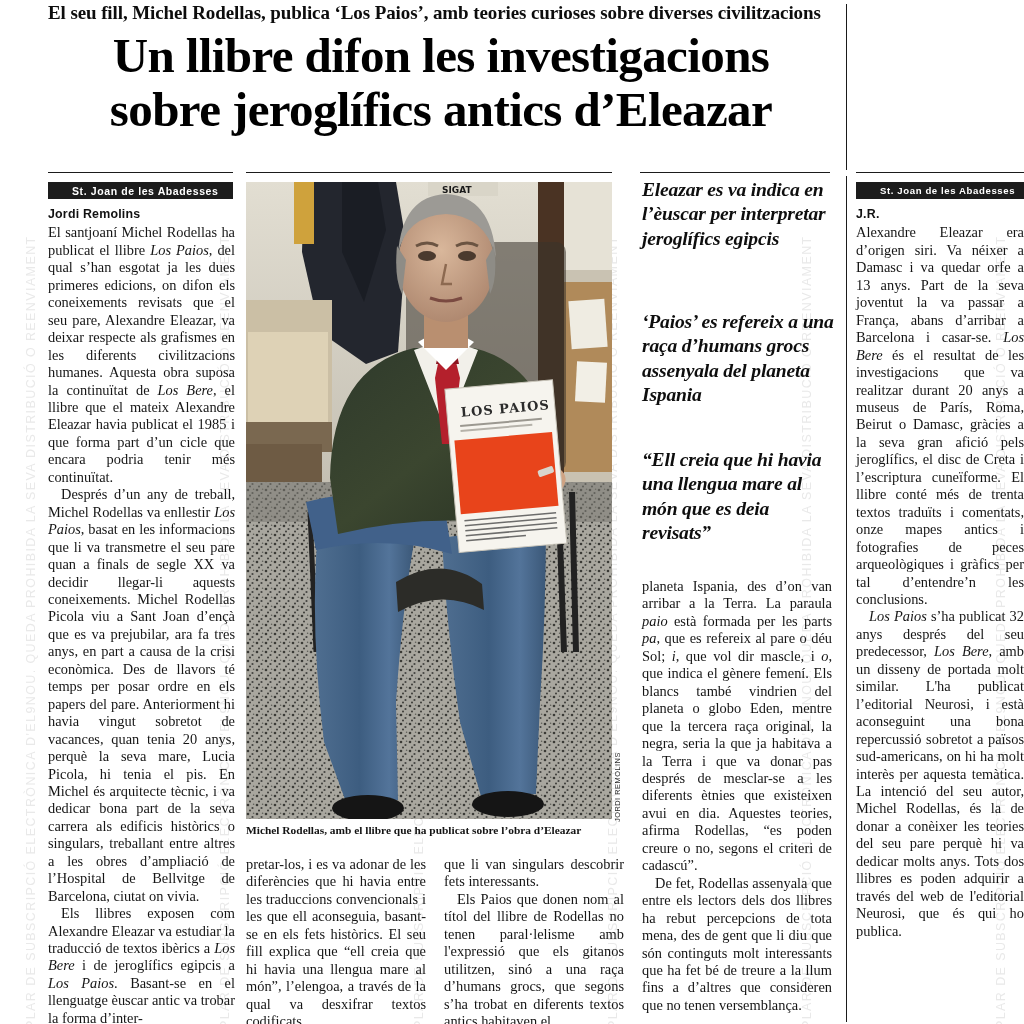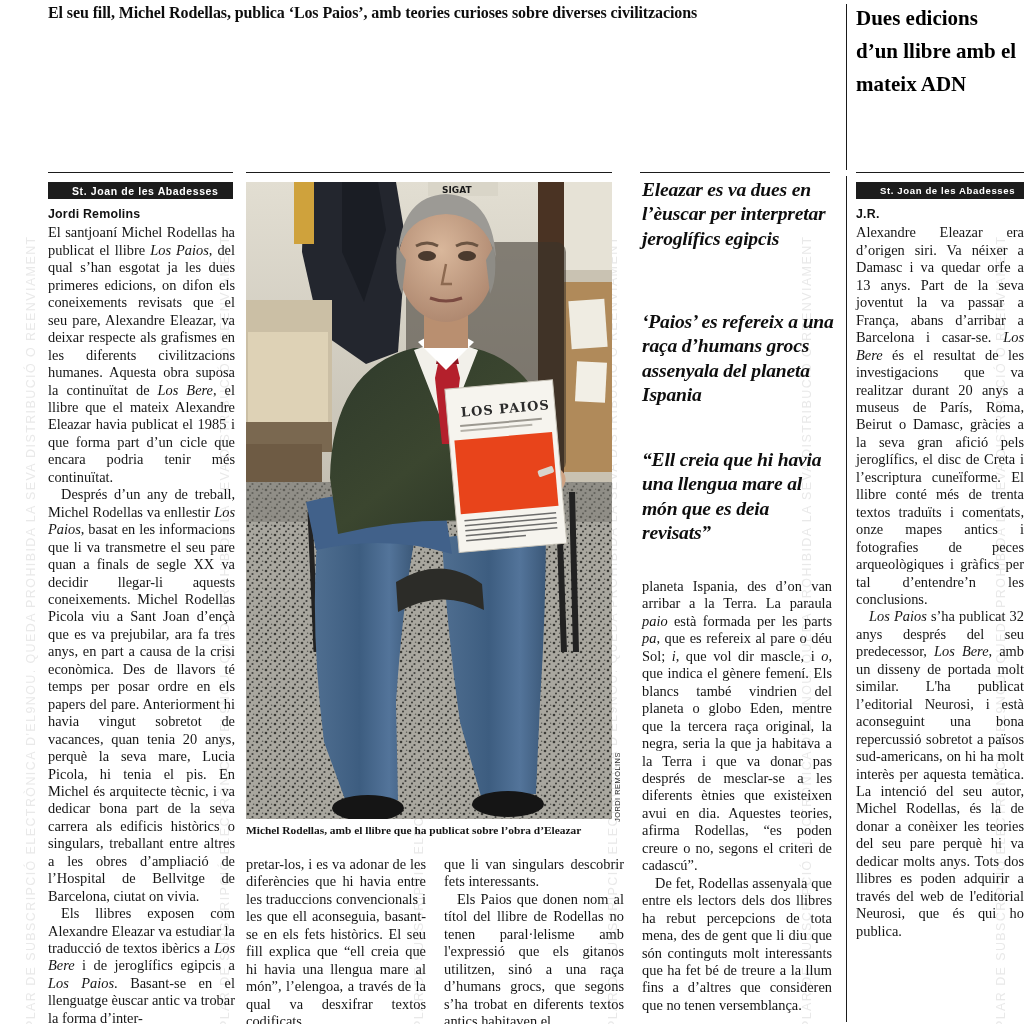--- a/index.html
+++ b/index.html
@@ -50,21 +50,21 @@
   
   #header {
     position: absolute;
     left: 48px;
     top: 4px;
     width: 786px;
   }
   #kicker {
     font-family: "Liberation Serif", serif;
     font-weight: 700;
-    font-size: 16px;
+    font-size: 19px;
     letter-spacing: -0.1px;
     line-height: 18px;
     white-space: nowrap;
     color: #0d0d0d;
   }
   #headline {
     font-family: "Liberation Serif", serif;
     font-weight: 700;
     font-size: 49px;
     line-height: 54px;
@@ -204,24 +204,27 @@
   <div class="wm-col" style="left:406px;">EXEMPLAR DE SUBSCRIPCIÓ ELECTRÒNICA D'EL9NOU. QUEDA PROHIBIDA LA SEVA DISTRIBUCIÓ O REENVIAMENT</div>
   <div class="wm-col" style="left:600px;">EXEMPLAR DE SUBSCRIPCIÓ ELECTRÒNICA D'EL9NOU. QUEDA PROHIBIDA LA SEVA DISTRIBUCIÓ O REENVIAMENT</div>
   <div class="wm-col" style="left:794px;">EXEMPLAR DE SUBSCRIPCIÓ ELECTRÒNICA D'EL9NOU. QUEDA PROHIBIDA LA SEVA DISTRIBUCIÓ O REENVIAMENT</div>
   <div class="wm-col" style="left:988px;">EXEMPLAR DE SUBSCRIPCIÓ ELECTRÒNICA D'EL9NOU. QUEDA PROHIBIDA LA SEVA DISTRIBUCIÓ O REENVIAMENT</div>
 </div>
 
 <div id="page">
 
   <div id="header">
     <div id="kicker">El seu fill, Michel Rodellas, publica ‘Los Paios’, amb teories curioses sobre diverses civilitzacions</div>
+    <div id="headline">
+      <div>Un llibre difon les investigacions</div>
+      <div>sobre jeroglífics antics d’Eleazar</div>
+    </div>
   </div>
 
   <div id="rail-rule-top"></div>
-  <div id="rail-title">Dues edicions d’un llibre amb el mateix ADN</div>
 
   <div class="hrule" style="left:48px;  top:172px; width:185px;"></div>
   <div class="hrule" style="left:246px; top:172px; width:366px;"></div>
   <div class="hrule" style="left:640px; top:172px; width:190px;"></div>
   <div class="hrule" style="left:856px; top:172px; width:168px;"></div>
 
   <div class="vrule" style="left:846px; top:176px; height:846px;"></div>
 
   <div class="flag" style="left:48px; top:182px; width:185px; height:17px;">St. Joan de les Abadesses</div>
   <div class="flag" style="left:856px; top:182px; width:168px; height:17px; font-size:9.6px;">St. Joan de les Abadesses</div>
@@ -349,21 +352,21 @@
           <rect x="216" y="356" width="60" height="1.6"></rect>
         </g>
       </g>
 
       <rect x="292" y="286" width="16" height="7" rx="2" fill="#d8d5cc" transform="rotate(-20 300 290)"></rect>
     </svg>
   </div>
   <div id="photo-credit">JORDI REMOLINS</div>
   <div id="caption">Michel Rodellas, amb el llibre que ha publicat sobre l’obra d’Eleazar</div>
 
-  <div class="pullquote" style="left:642px; top:178px; width:192px;">Eleazar es va dues en l’èuscar per interpretar jeroglífics egipcis</div>
+  <div class="pullquote" style="left:642px; top:178px; width:192px;">Eleazar es va indica en l’èuscar per interpretar jeroglífics egipcis</div>
   <div class="pullquote" style="left:642px; top:310px; width:196px;">‘Paios’ es refereix a una raça d’humans grocs assenyala del planeta Ispania</div>
   <div class="pullquote" style="left:642px; top:448px; width:196px;">“Ell creia que hi havia una llengua mare al món que es deia revisats”</div>
 
   <div class="bodycol" style="left:642px; top:578px; width:190px;">
     <p class="first"><span>planeta Ispania, des d’on van arribar a la Terra. La paraula </span><em>paio</em><span> està formada per les parts </span><em>pa</em><span>, que es refereix al pare o déu Sol; </span><em>i</em><span>, que vol dir mascle, i </span><em>o</em><span>, que indica el gènere femení. Els blancs també vindrien del planeta o globo Eden, mentre que la tercera raça original, la negra, seria la que ja habitava a la Terra i que va donar pas després de mesclar-se a les diferents ètnies que existeixen avui en dia. Aquestes teories, afirma Rodellas, “es poden creure o no, segons el criteri de cadascú”.</span></p>
     <p><span>De fet, Rodellas assenyala que entre els lectors dels dos llibres ha rebut percepcions de tota mena, des de gent que li diu que són continguts molt interessants que ha fet bé de treure a la llum fins a d’altres que consideren que no tenen versemblança.</span></p>
   </div>
 
   <div class="bodycol" style="left:246px; top:856px; width:180px;">
     <p class="first"><span>pretar-los, i es va adonar de les diferències que hi havia entre les traduccions convencionals i les que ell aconseguia, basant-se en els fets històrics. El seu fill explica que “ell creia que hi havia una llengua mare al món”, l’elengoa, a través de la qual va desxifrar textos codificats</span></p>

